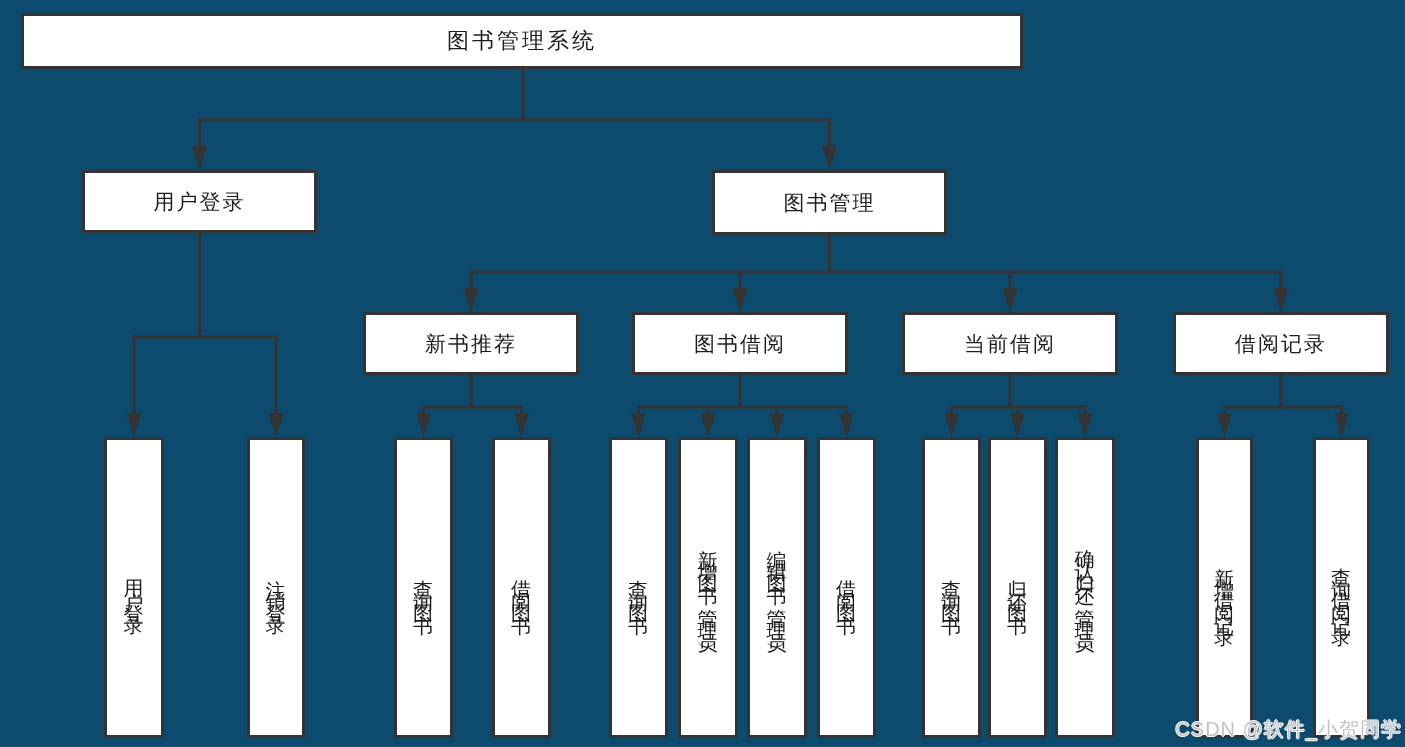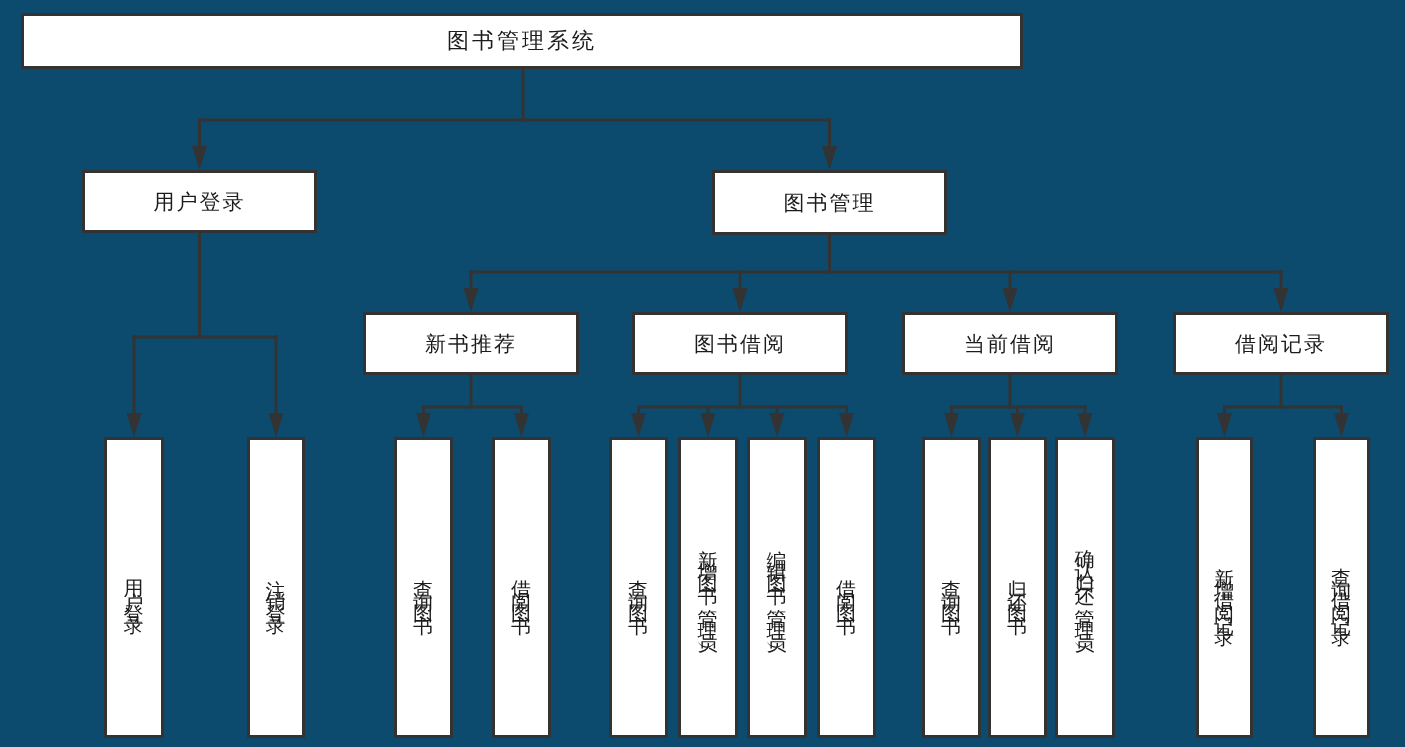--- a/index.html
+++ b/index.html
@@ -169,13 +169,14 @@
       <span>确认归还（管理员）</span>
     </div>
 
   <div class="node v-node" style="left:1196px;top:437px;width:57px;height:301px">
       <span>新增借阅记录</span>
     </div>
   <div class="node v-node" style="left:1313px;top:437px;width:57px;height:301px">
       <span>查询借阅记录</span>
     </div>
 
+  <div class="watermark">CSDN @软件_小贺同学</div>
 </div>
 
 </body></html>

